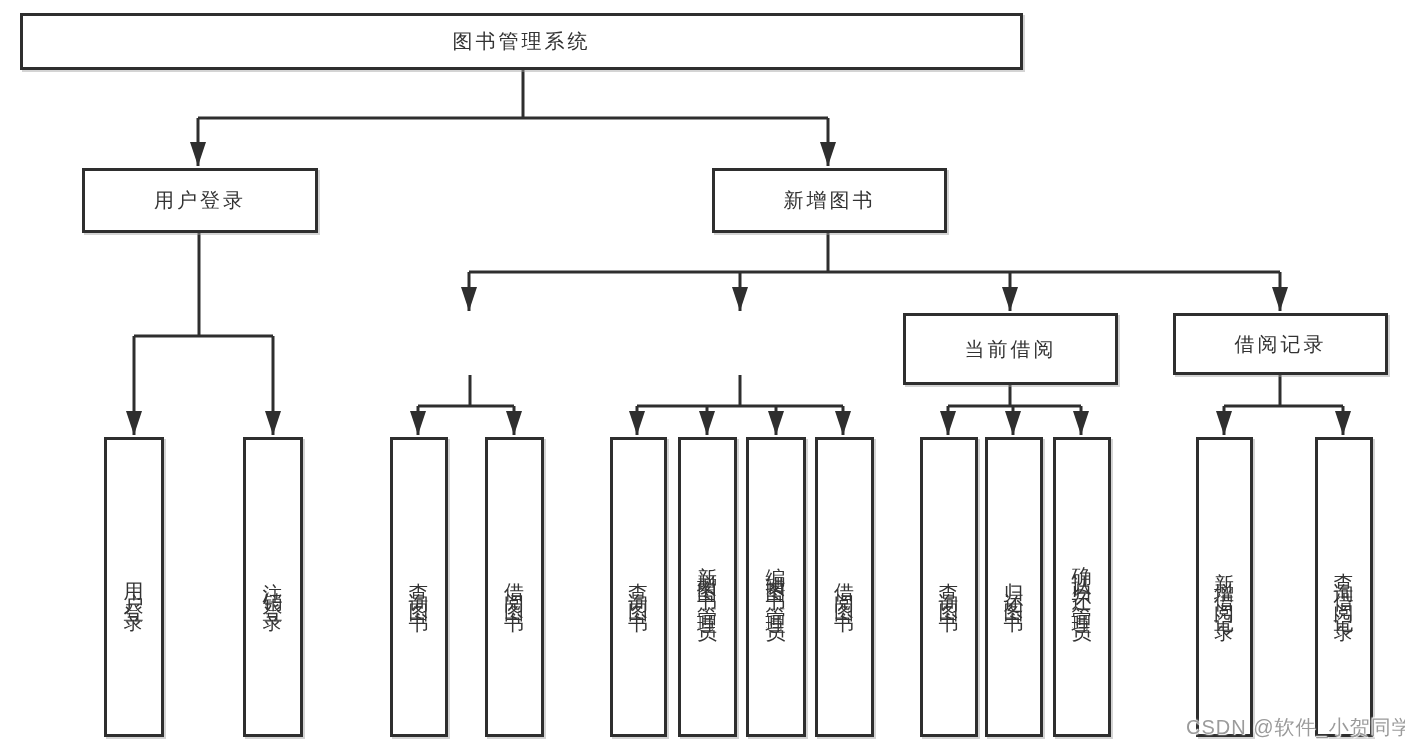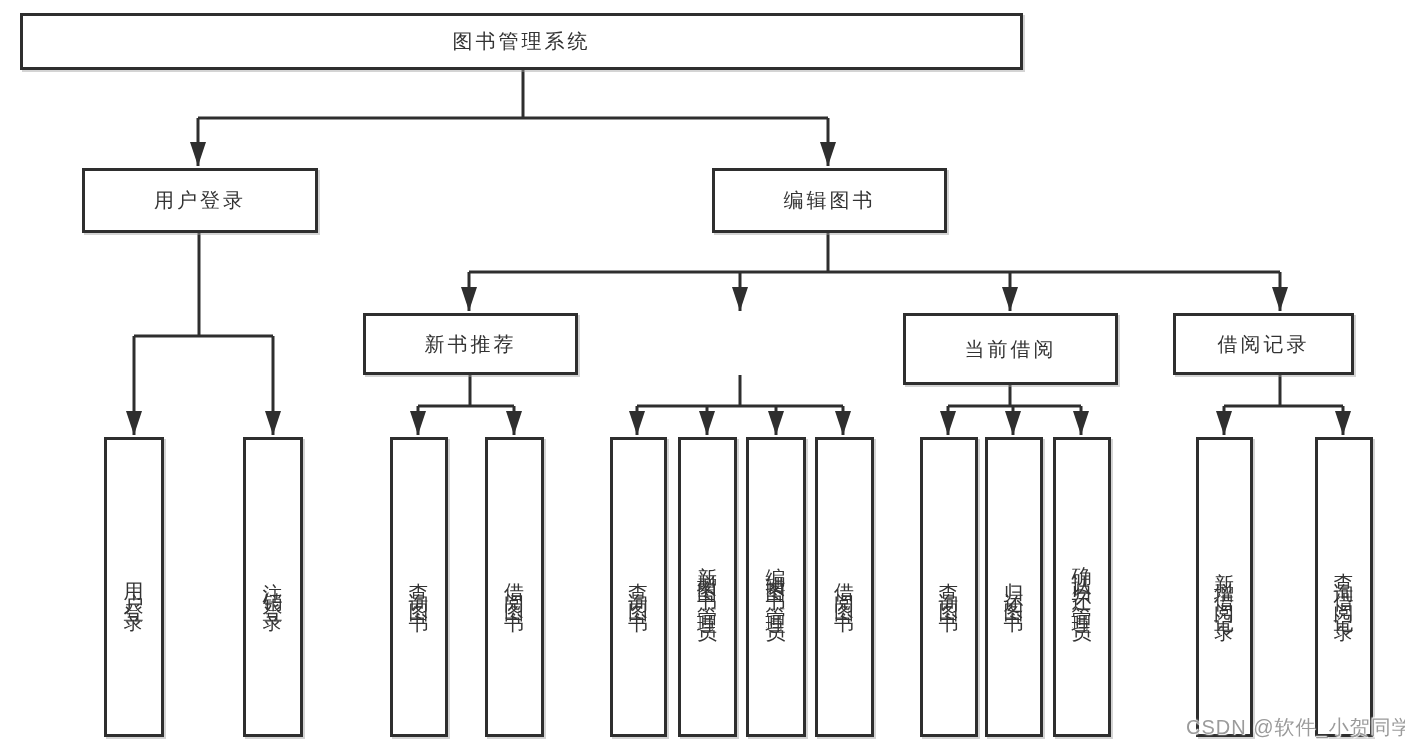--- a/index.html
+++ b/index.html
@@ -101,30 +101,27 @@
   </svg>
 
   <div class="node" style="left:20px;top:13px;width:1003px;height:57px">
     <span>图书管理系统</span>
   </div>
 
   <div class="node" style="left:82px;top:168px;width:236px;height:65px">
     <span>用户登录</span>
   </div>
   <div class="node" style="left:712px;top:168px;width:235px;height:65px">
-    <span>编辑图书</span>
+    <span>新增图书</span>
   </div>
 
-  <div class="node" style="left:363px;top:313px;width:215px;height:62px">
-    <span>新书推荐</span>
-  </div>
   <div class="node" style="left:903px;top:313px;width:215px;height:72px">
     <span>当前借阅</span>
   </div>
-  <div class="node" style="left:1173px;top:313px;width:181px;height:62px">
+  <div class="node" style="left:1173px;top:313px;width:215px;height:62px">
     <span>借阅记录</span>
   </div>
 
   <div class="node leaf" style="left:104px;top:437px;width:60px;height:300px">
     <span class="vtext">用户登录</span>
   </div>
   <div class="node leaf" style="left:243px;top:437px;width:60px;height:300px">
     <span class="vtext">注销登录</span>
   </div>
 

